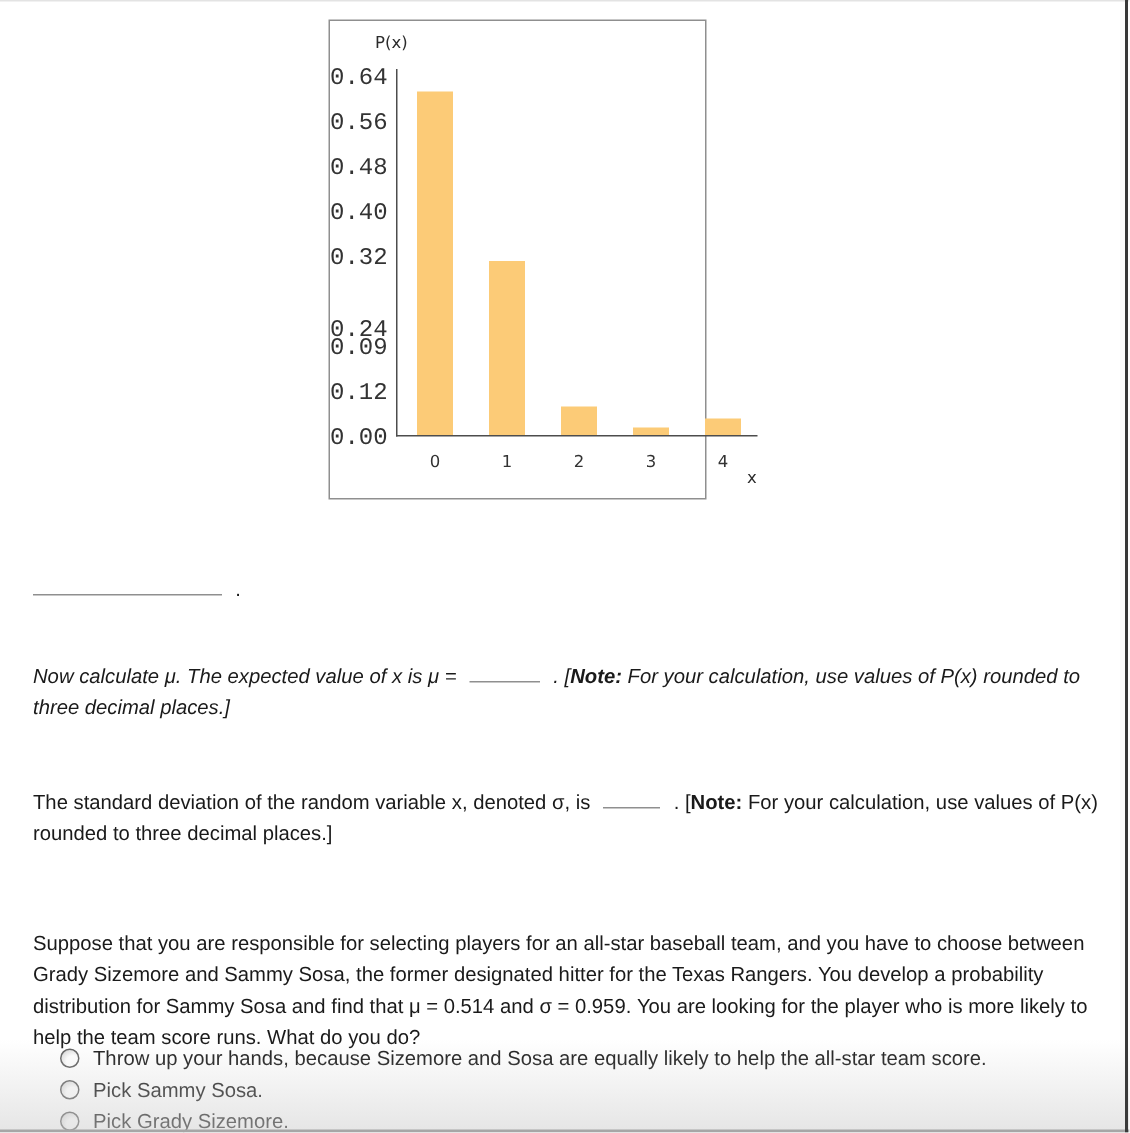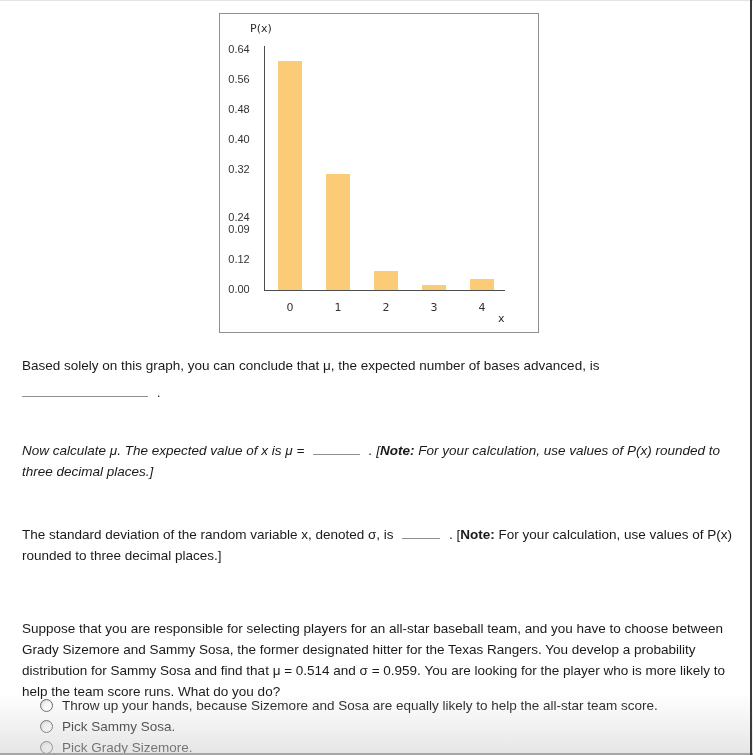--- a/index.html
+++ b/index.html
@@ -15,36 +15,36 @@
   .right-edge { position:absolute; top:0; right:1px; width:2px; height:100%; background:#3a3a3a; }
   .bottom-fade {
     position:absolute; left:0; bottom:0; width:100%; height:62px;
     background:linear-gradient(to bottom, rgba(215,215,215,0) 0%, rgba(208,208,208,0.55) 100%);
     pointer-events:none;
   }
   .bottom-line { position:absolute; left:0; bottom:0; width:100%; height:2px; background:#a6a6a6; }
 
   
   .chart-box {
-    position:absolute; left:219px; top:13px; width:320px; height:320px;
+    position:absolute; left:219px; top:13px; width:252px; height:320px;
     border:1px solid #8f8f8f; background:#fff; box-sizing:border-box;
   }
   .chart-ylabel {
     position:absolute; left:30px; top:8px;
     font-family:"DejaVu Sans", sans-serif; font-size:11px; color:#2b2b2b;
   }
   .chart-xlabel {
     position:absolute; left:278px; top:298px;
     font-family:"DejaVu Sans", sans-serif; font-size:11px; color:#2b2b2b;
   }
   .y-axis-line { position:absolute; left:44px; top:32px; width:1px; height:245px; background:#4d4d4d; }
   .x-axis-line { position:absolute; left:44px; top:276px; width:241px; height:1px; background:#4d4d4d; }
   .ytick {
-    position:absolute; left:0; width:38px; text-align:center;
-    font-family:Liberation Sans, sans-serif; font-size:11px; color:#333;
+    position:absolute; left:0; width:38px; text-align:left;
+    font-family:Liberation Mono, monospace; font-size:16px; color:#333;
   }
   .xtick {
     position:absolute; top:287px; width:24px; text-align:center;
     font-family:"DejaVu Sans", sans-serif; font-size:11px; color:#333;
   }
   .bar { position:absolute; width:24px; }
 
   
   .q {
     position:absolute; left:22px; width:714px;
@@ -96,21 +96,21 @@
     <div class="xtick" style="left: 106px;">1</div>
     <div class="bar" style="left: 154px; top: 257px; height: 19px; background: rgb(252, 203, 119);"></div>
     <div class="xtick" style="left: 154px;">2</div>
     <div class="bar" style="left: 202px; top: 271px; height: 5px; background: rgb(252, 203, 119);"></div>
     <div class="xtick" style="left: 202px;">3</div>
     <div class="bar" style="left: 250px; top: 265px; height: 11px; background: rgb(252, 203, 119);"></div>
     <div class="xtick" style="left: 250px;">4</div>
   </div>
 
 <div class="q" style="top:355px;">
-  <span>Based solely on this graph, you can conclude that μ, the expected number of bases advanced, is</span><br>
+  <br>
   <span class="blank w126" style="margin-top:5px;"></span>
   <span>.</span>
 </div>
 
 <div class="q" style="top:439px;font-style:italic;">
   <span>Now calculate μ. The expected value of x is μ =</span>
   <span class="blank w47"></span>
   <span>. [</span><span class="note-label">Note:</span><span> For your calculation, use values of P(x) rounded to three decimal places.]</span>
 </div>
 

